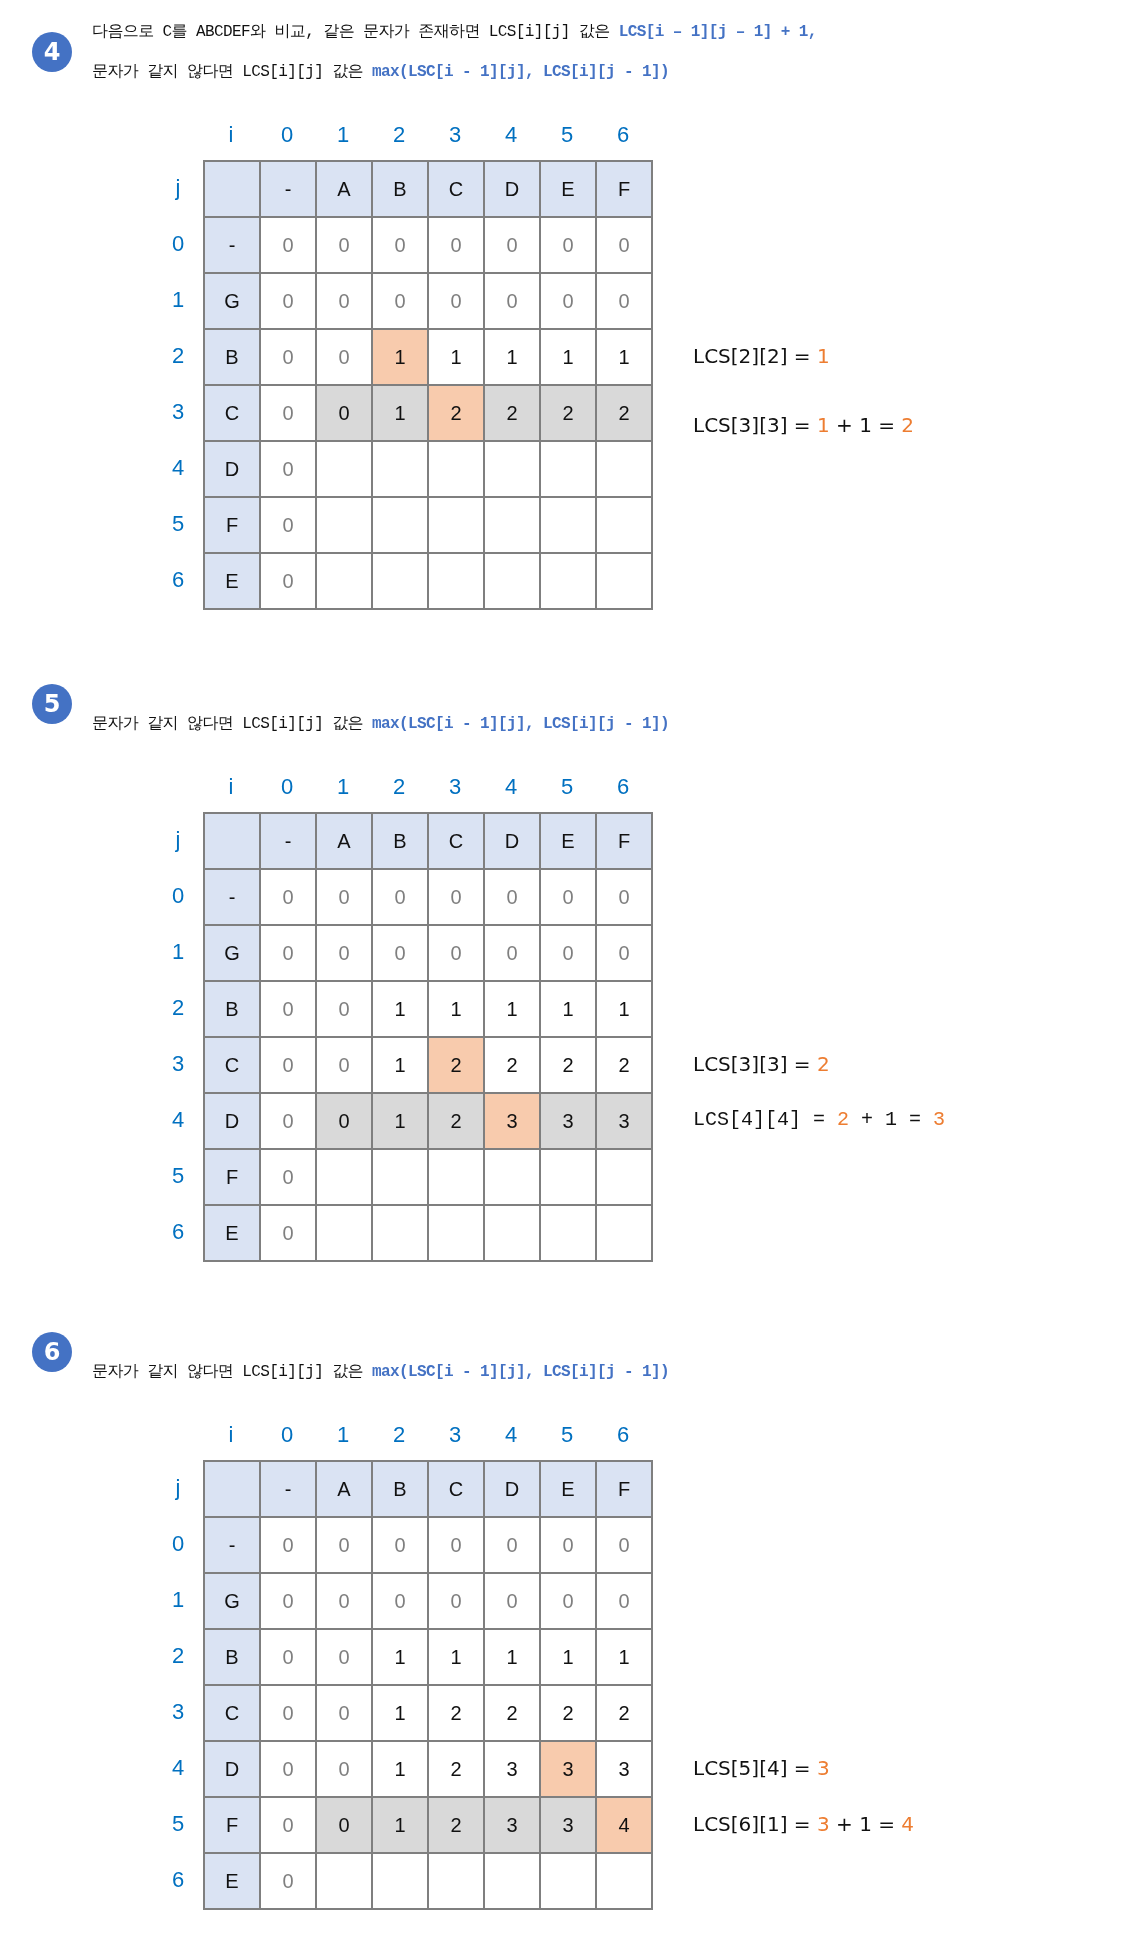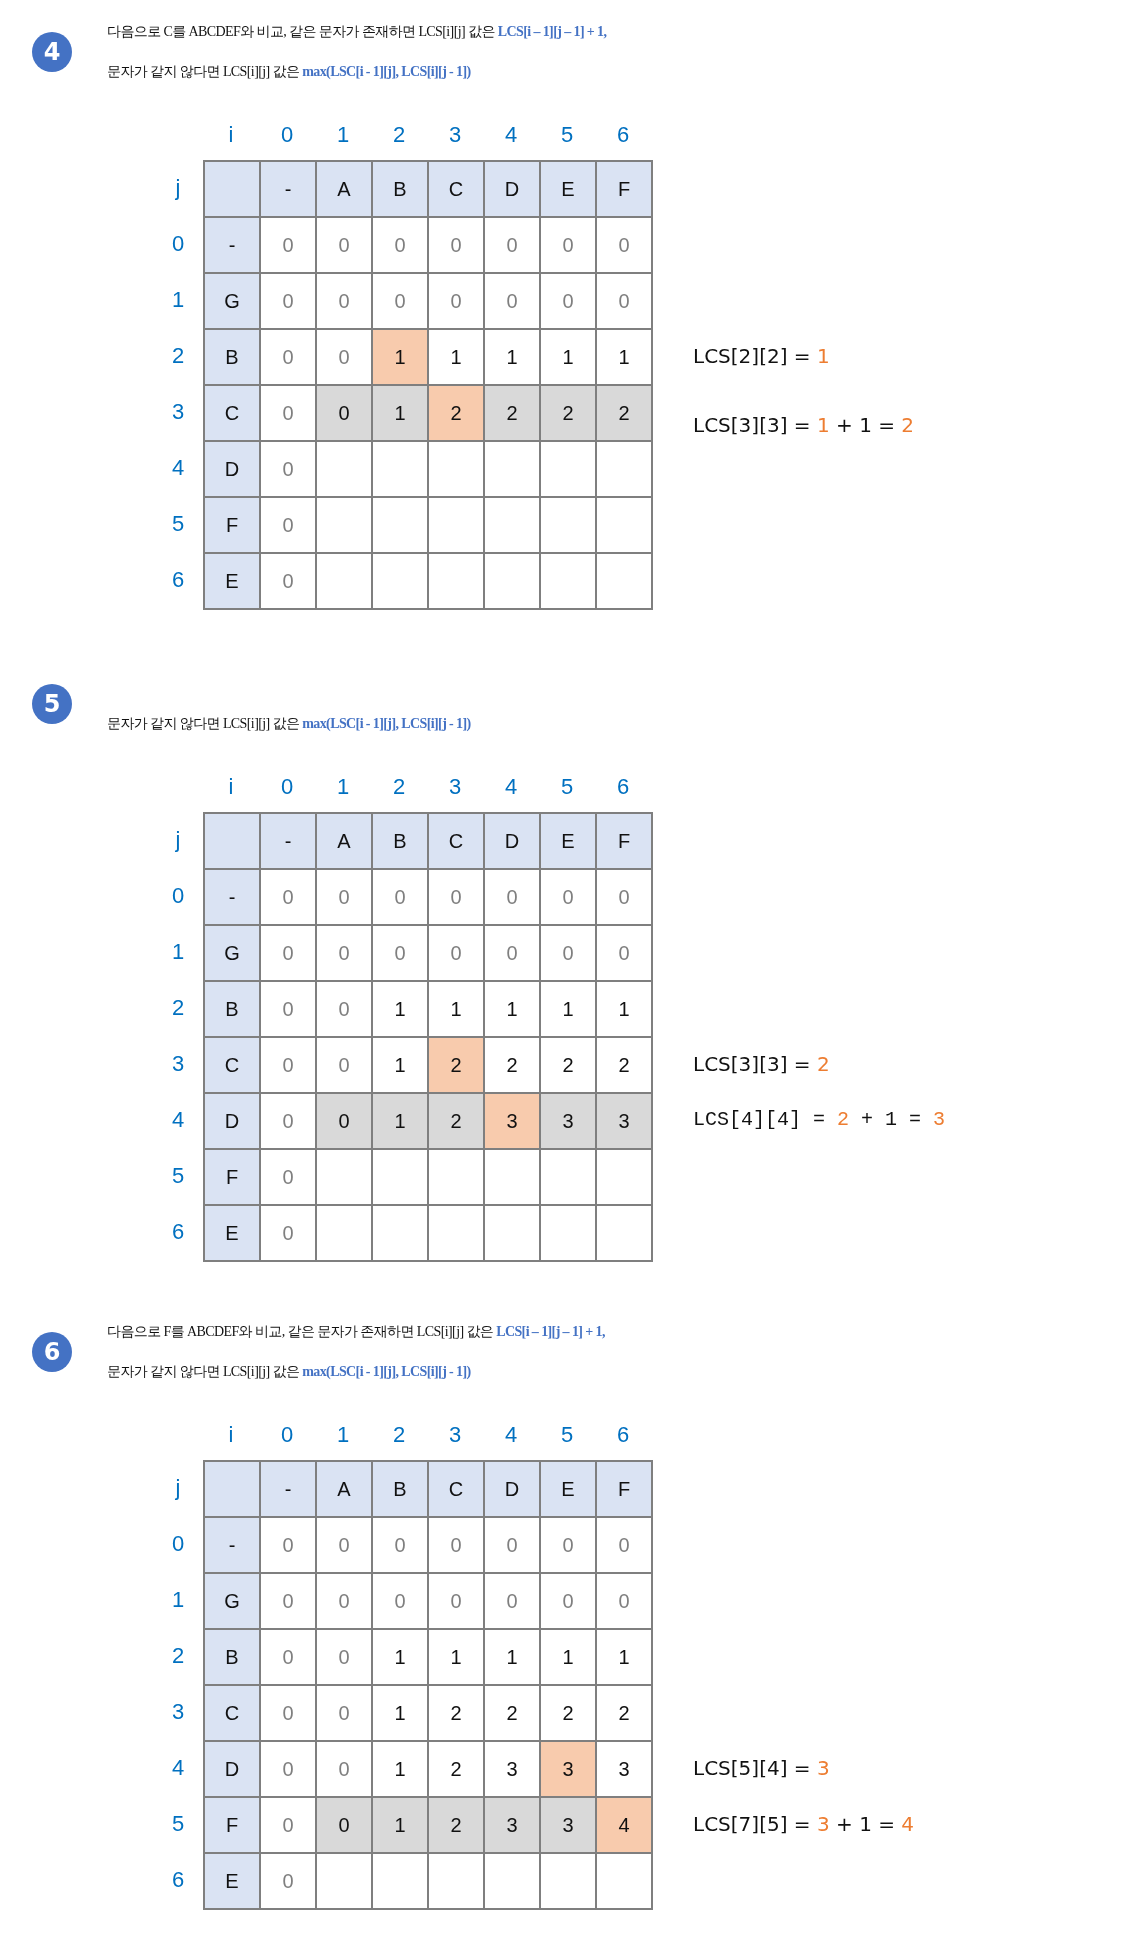--- a/index.html
+++ b/index.html
@@ -6,23 +6,23 @@
   html, body { width: 1125px; height: 1937px; background: #ffffff; overflow: hidden; }
   body { position: relative; font-family: "DejaVu Sans", "Liberation Sans", sans-serif; color: #111111; }
   .section { position: absolute; left: 0; width: 1125px; height: 640px; }
   .step-badge {
     position: absolute; left: 32px; top: 32px; width: 40px; height: 40px;
     border-radius: 50%; background: #4472C4; color: #ffffff;
     font-family: "DejaVu Sans", sans-serif; font-size: 24px; font-weight: bold;
     display: flex; align-items: center; justify-content: center;
   }
   .desc-line {
-    position: absolute; left: 107px; height: 30px; line-height: 30px;
-    font-size: 14px; letter-spacing: -0.6px; white-space: nowrap;
-    font-family: Liberation Serif, serif;
+    position: absolute; left: 92px; height: 30px; line-height: 30px;
+    font-size: 16px; letter-spacing: -0.6px; white-space: nowrap;
+    font-family: Liberation Mono, monospace;
   }
   .desc-line .formula { color: #4472C4; font-weight: bold; }
   .line1 { top: 17px; }
   .line2 { top: 57px; }
   .col-index {
     position: absolute; top: 120px; width: 56px; height: 30px; line-height: 30px;
     text-align: center; color: #0070C0; font-size: 22px;
     font-family: "Liberation Sans", sans-serif;
   }
   .row-index {
@@ -227,21 +227,20 @@
       <div class="cell"></div>
       <div class="cell"></div>
       <div class="cell"></div>
       <div class="cell"></div>
     </div>
     <div class="note" style="top: 397px;"><span>LCS[3][3] = </span><span class="acc">2</span></div>
     <div class="note" style="top: 453px; font-family: Liberation Mono, monospace;"><span>LCS[4][4] = </span><span class="acc">2</span><span> + 1 = </span><span class="acc">3</span></div>
   </div>
 <div class="section" style="top:1300px;">
     <div class="step-badge">6</div>
-    <div class="desc-line line1"><span>다음으로 F</span><span>를 ABCDEF와 비교, 같은 문자가 존재하면 LCS[i][j] 값은 </span><span class="formula">LCS[i – 1][j – 1] + 1,</span></div>
     <div class="desc-line line2"><span>문자가 같지 않다면 LCS[i][j] 값은 </span><span class="formula">max(LSC[i - 1][j], LCS[i][j - 1])</span></div>
     <div class="col-index" style="left: 203px;">i</div>
     <div class="col-index" style="left: 259px;">0</div>
     <div class="col-index" style="left: 315px;">1</div>
     <div class="col-index" style="left: 371px;">2</div>
     <div class="col-index" style="left: 427px;">3</div>
     <div class="col-index" style="left: 483px;">4</div>
     <div class="col-index" style="left: 539px;">5</div>
     <div class="col-index" style="left: 595px;">6</div>
     <div class="row-index" style="top: 160px;">j</div>
@@ -312,14 +311,14 @@
       <div class="cell hdr">E</div>
       <div class="cell m">0</div>
       <div class="cell"></div>
       <div class="cell"></div>
       <div class="cell"></div>
       <div class="cell"></div>
       <div class="cell"></div>
       <div class="cell"></div>
     </div>
     <div class="note" style="top: 453px;"><span>LCS[5][4] = </span><span class="acc">3</span></div>
-    <div class="note" style="top: 509px;"><span>LCS[7][5] = </span><span class="acc">3</span><span> + 1 = </span><span class="acc">4</span></div>
+    <div class="note" style="top: 509px;"><span>LCS[6][1] = </span><span class="acc">3</span><span> + 1 = </span><span class="acc">4</span></div>
   </div>
 
 </body></html>

